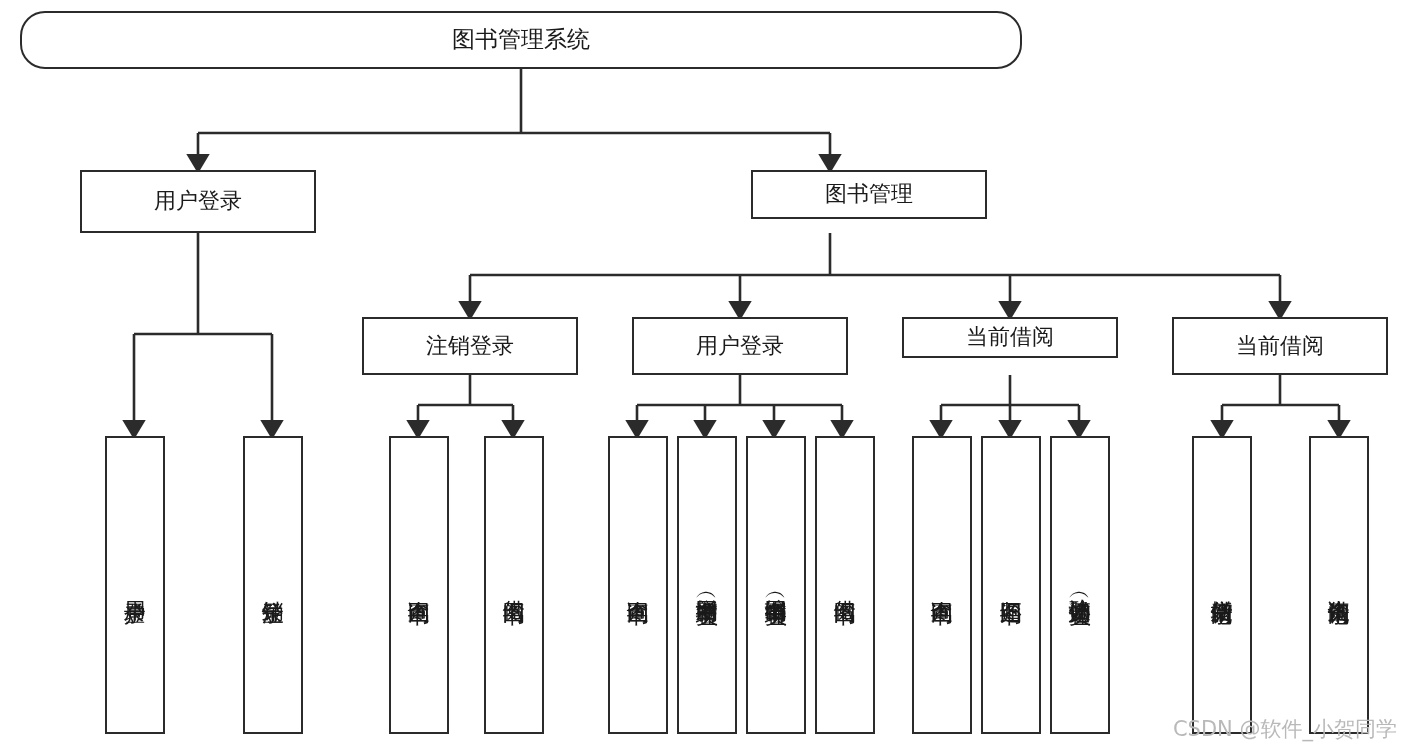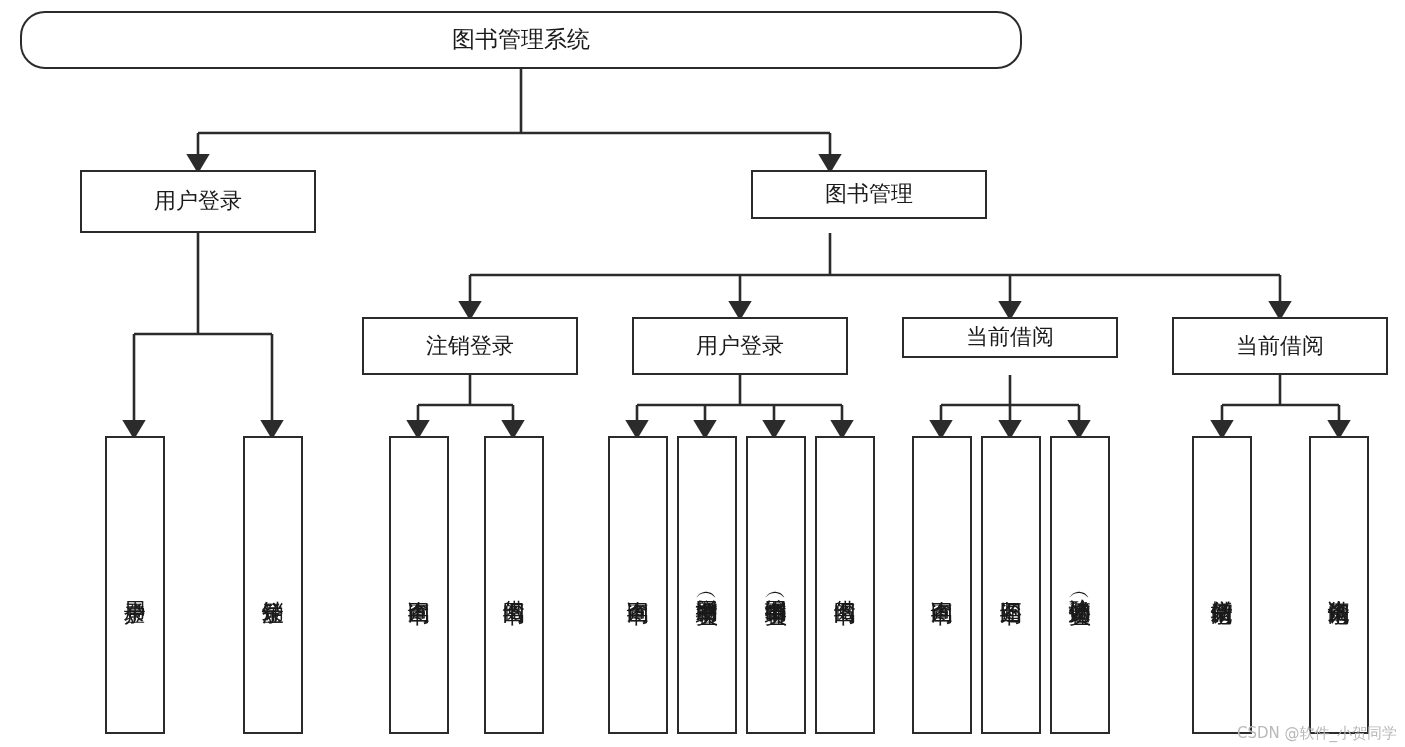--- a/index.html
+++ b/index.html
@@ -30,21 +30,21 @@
     text-orientation:upright;
     letter-spacing:1px;
     white-space:nowrap;
   }
   .root{font-size:23px;}
 
   .watermark{
     position:absolute;
     right:8px;
     bottom:4px;
-    font-size:15px;
+    font-size:21px;
     color:#b9b9b9;
     white-space:nowrap;
     font-family:"DejaVu Sans","Liberation Sans",sans-serif;
     text-align:center;
   }
 </style>
 </head>
 <body>
 
 <div id="diagram">

